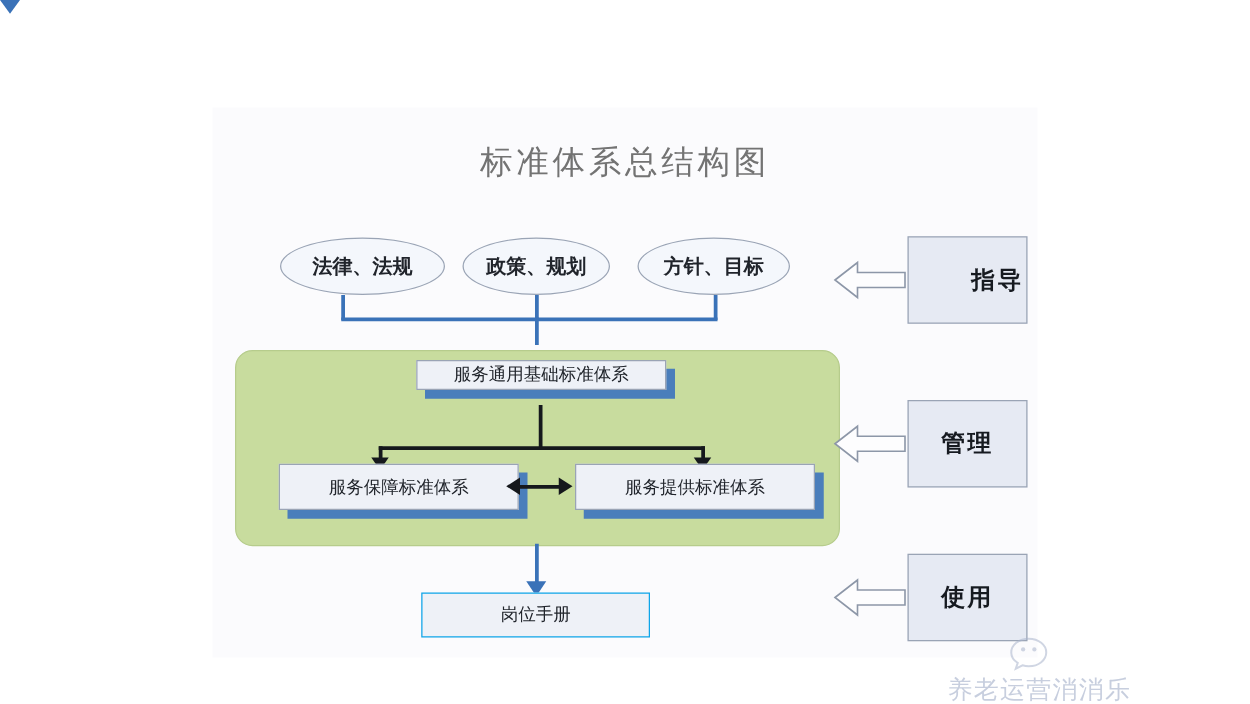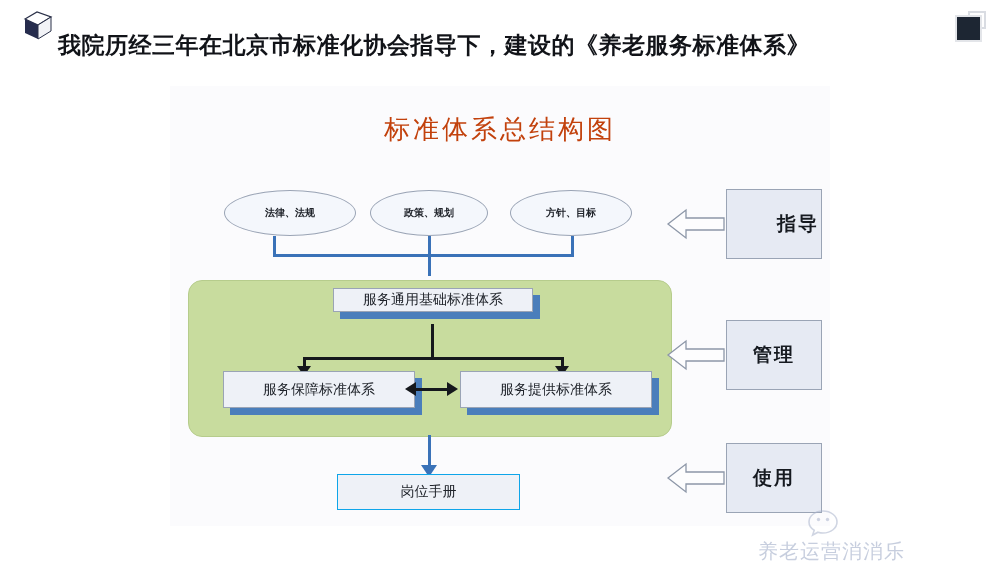--- a/index.html
+++ b/index.html
@@ -68,36 +68,36 @@
     background: #fbfbfd;
   }
 
   
   .diagram-title {
     position: absolute;
     left: 0; top: 112px;
     width: 1000px;
     text-align: center;
     font-size: 26px;
-    color: #c2410c;
+    color: #737373;
     font-family: "DejaVu Serif", "Liberation Serif", serif;
     letter-spacing: 3px;
   }
 
   
   .ellipse {
     position: absolute;
     height: 46px;
     border-radius: 50%;
     background: #f4f7fc;
     border: 1px solid #9aa4b5;
     display: flex;
     align-items: center;
     justify-content: center;
-    font-size: 10px;
+    font-size: 16px;
     font-weight: bold;
     color: #20242b;
     font-family: "DejaVu Sans", "Liberation Sans", sans-serif;
     box-sizing: border-box;
   }
   #ellipse-0 { left: 224px; top: 190px; width: 132px; }
   #ellipse-1 { left: 370px; top: 190px; width: 118px; }
   #ellipse-2 { left: 510px; top: 190px; width: 122px; }
 
   
@@ -227,35 +227,20 @@
     font-family: "DejaVu Sans", "Liberation Sans", sans-serif;
     letter-spacing: 1px;
     margin-left: 6px;
   }
 </style>
 </head>
 <body>
 
 <div class="slide">
 
-  <div class="header-band">
-
-    <svg class="logo-cube" viewBox="0 0 36 36">
-      <polygon points="5,11 17,4 31,9 18,17" fill="#ffffff" stroke="#2a3048" stroke-width="1.2"></polygon>
-      <polygon points="5,11 18,17 18,31 5,25" fill="#262c4d"></polygon>
-      <polygon points="18,17 31,9 31,23 18,31" fill="#f2f3f7" stroke="#2a3048" stroke-width="1"></polygon>
-    </svg>
-
-    <div class="title-text">我院历经三年在北京市标准化协会指导下，建设的《养老服务标准体系》</div>
-
-    <div class="corner-mark">
-      <div class="sq-light"></div>
-      <div class="sq-dark"></div>
-    </div>
-  </div>
 
   <div class="canvas-card"></div>
 
   <div class="diagram-title">标准体系总结构图</div>
 
   <div class="ellipse" id="ellipse-0">法律、法规</div>
   <div class="ellipse" id="ellipse-1">政策、规划</div>
   <div class="ellipse" id="ellipse-2">方针、目标</div>
 
   <div class="blue bus-stub" id="stub-0"></div>

